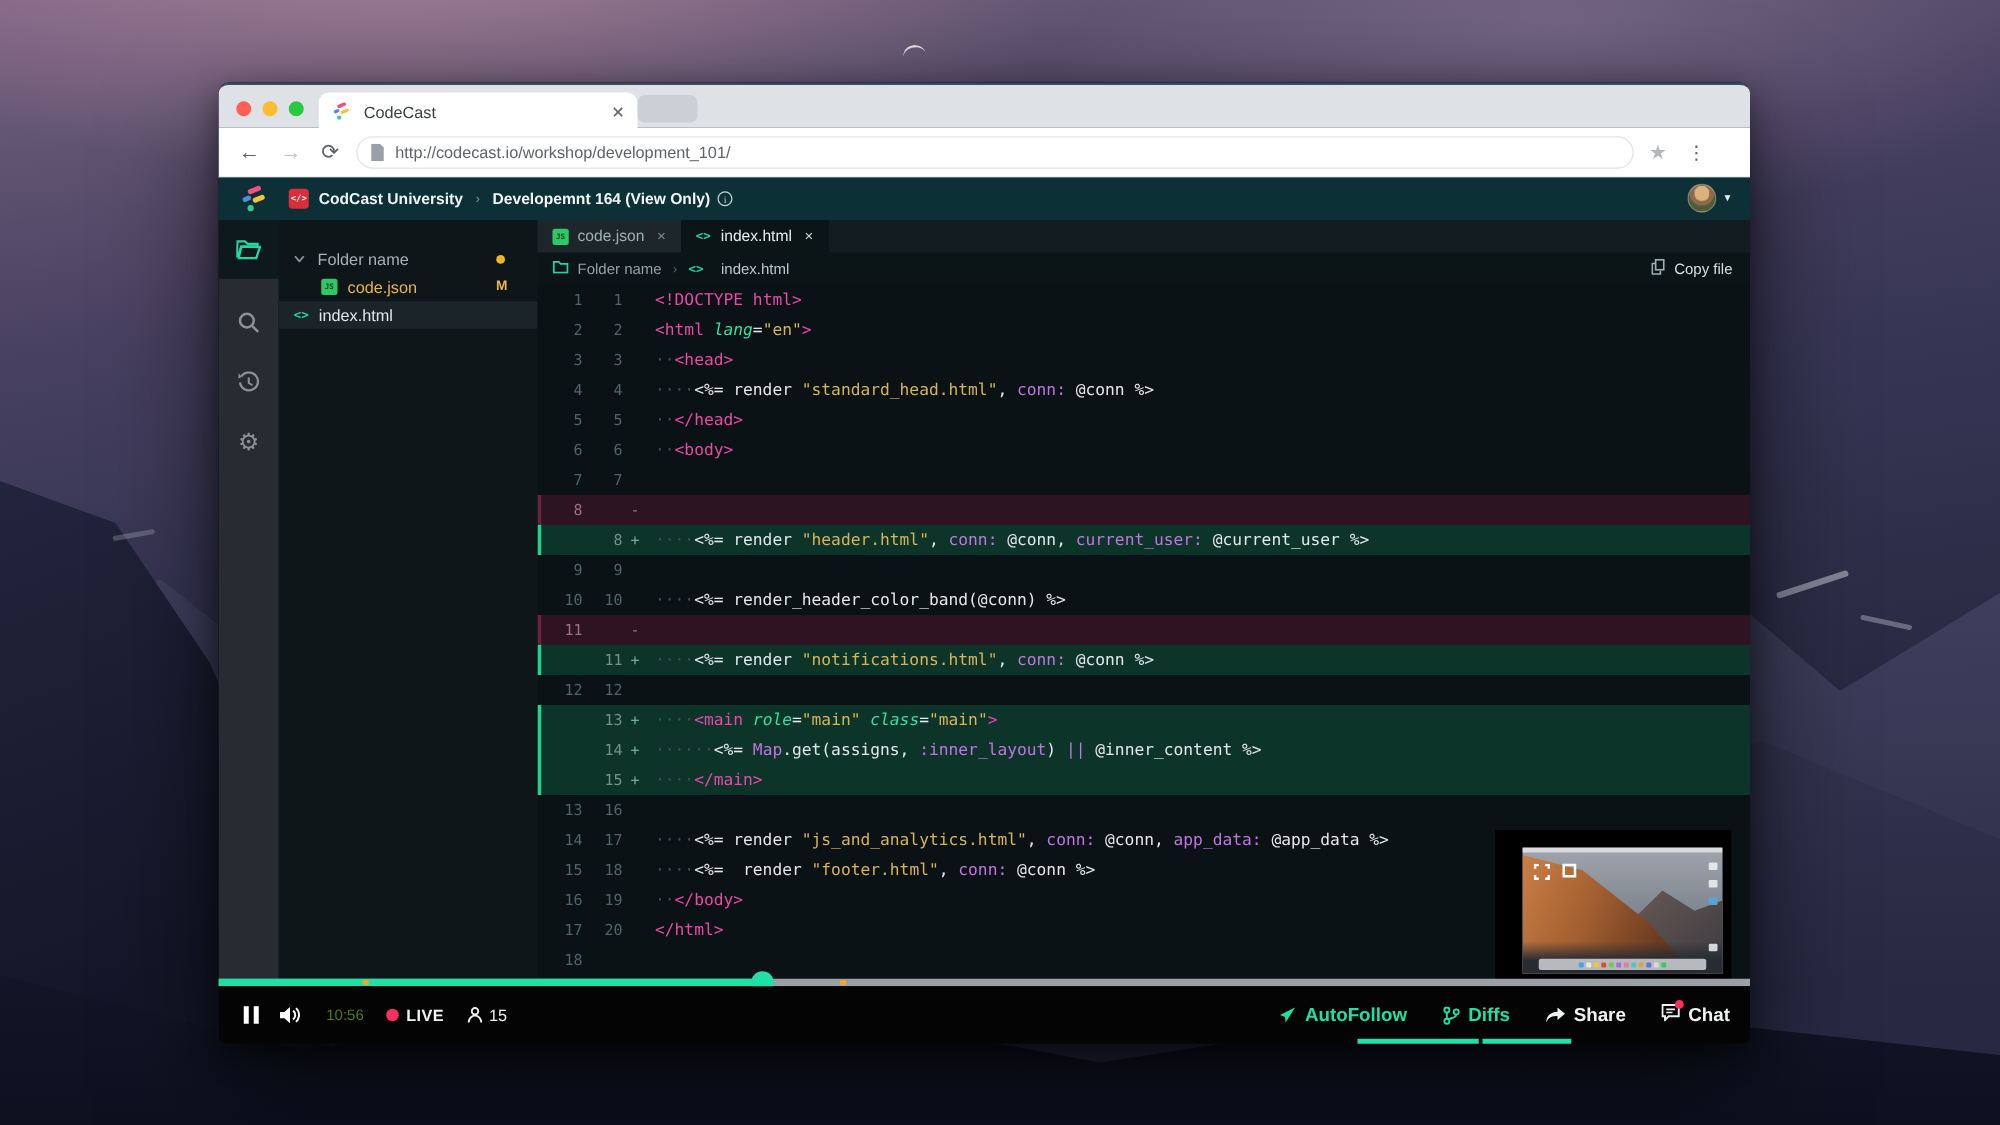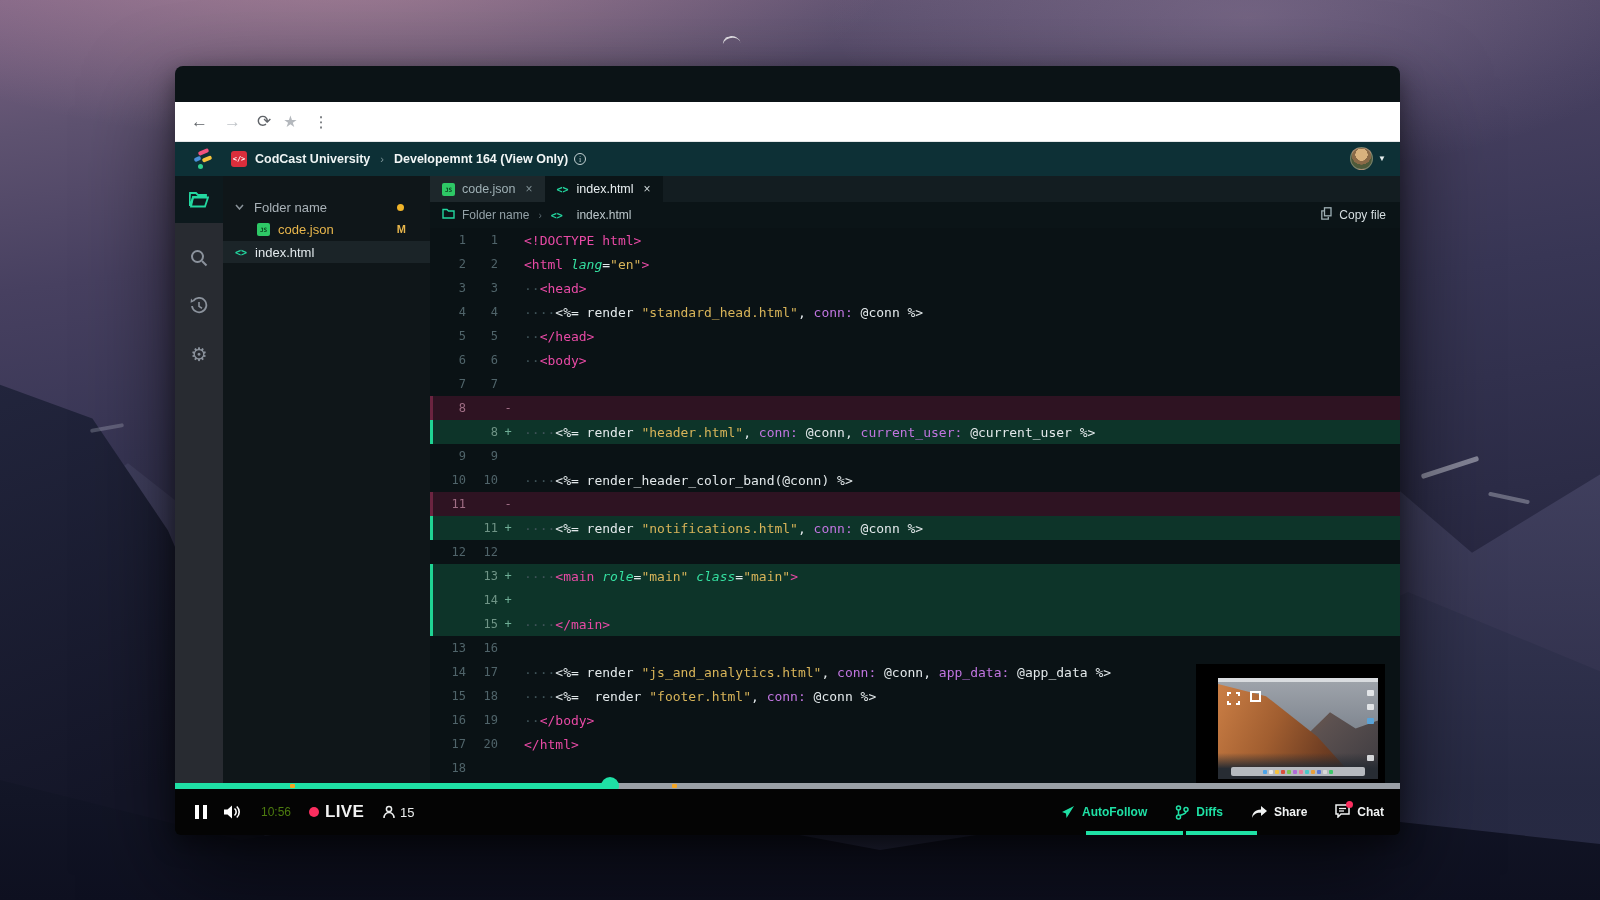--- a/index.html
+++ b/index.html
@@ -148,26 +148,26 @@
   .progress { position:absolute; left:0; top:717px; right:0; height:6px; background:#9aa0a6; }
   .prog-fill { position:absolute; left:0; top:0; height:6px; background:#1fe0a5; }
   .playhead { position:absolute; top:-6px; width:18px; height:18px; border-radius:50%; background:#1fe0a5; }
   .prog-marker { position:absolute; top:1px; width:5px; height:4px; background:#f5a623; border-radius:1px; }
   .controls { position:absolute; left:0; top:723px; right:0; height:46px; background:#040404; border-radius:0 0 6px 6px; display:flex; align-items:center; }
   .pause { display:flex; gap:4px; margin-left:20px; }
   .pause i { width:4px; height:14px; background:#fff; display:block; }
   .ctl-time { color:#4d7c0f; font-size:12px; margin-left:20px; }
   .live { display:flex; align-items:center; margin-left:18px; }
   .live-dot { width:10px; height:10px; border-radius:50%; background:#fb2e5f; margin-right:6px; }
-  .live-label { color:#f2f2f2; font-size:17px; font-weight:bold; letter-spacing:.3px; }
+  .live-label { color:#f2f2f2; font-size:13px; font-weight:bold; letter-spacing:.3px; }
   .viewers { display:flex; align-items:center; margin-left:18px; color:#eceeee; font-size:13px; }
   .viewers svg { margin-right:4px; }
   .vol { margin-left:16px; display:flex; align-items:center; }
   .rbtns { position:absolute; right:16px; top:0; height:46px; display:flex; align-items:center; gap:28px; }
-  .rbtn { display:flex; align-items:center; gap:7px; font-size:12px; font-weight:bold; }
+  .rbtn { display:flex; align-items:center; gap:7px; font-size:15px; font-weight:bold; }
   .rbtn.teal { color:#1fe0a5; }
   .rbtn.white { color:#f0f2f2; }
   .chat-ic-wrap { position:relative; }
   .chat-dot { position:absolute; right:-3px; top:-3px; width:7px; height:7px; border-radius:50%; background:#fb2e5f; }
   .underline { position:absolute; top:765px; height:4px; background:#1fe0a5; }
   .u1 { left:911px; width:97px; }
   .u2 { left:1011px; width:71px; }
 
   .scribble { position:absolute; left:722px; top:36px; width:18px; height:10px; border-top:2px solid rgba(255,255,255,.8); border-radius:50% 60% 0 0/90% 100% 0 0; transform:rotate(-14deg); }
 </style>
@@ -180,25 +180,47 @@
   <div class="mtn-dome"></div>
   <div class="mtn mtn-near"></div>
   <div class="snow s1"></div>
   <div class="snow s2"></div>
   <div class="snow s3"></div>
   <div class="scribble"></div>
 </div>
 
 <div class="window">
 
+  <div class="tabstrip">
+    <span class="traffic t-close"></span>
+    <span class="traffic t-min"></span>
+    <span class="traffic t-zoom"></span>
+    <div class="tab">
+      <span class="logo" style="transform:scale(.68); margin-left:-2px;">
+          <i class="p1"></i>
+          <i class="p2"></i>
+          <i class="p3"></i>
+          <i class="p4"></i>
+        </span>
+      <span class="tab-title">CodeCast</span>
+      <span class="tab-x">✕</span>
+    </div>
+    <div class="ghost-tab"></div>
+  </div>
 
   <div class="toolbar">
     <span class="nav-ic">←</span>
     <span class="nav-ic dis">→</span>
     <span class="nav-ic">⟳</span>
+    <div class="urlbox">
+      <svg width="12" height="14" viewBox="0 0 12 14">
+          <path d="M1 0 h7 l3 3 v11 h-10 z" fill="#9aa0a6"></path>
+        </svg>
+      <span class="url-text">http://codecast.io/workshop/development_101/</span>
+    </div>
     <span class="star">★</span>
     <span class="kebab">⋮</span>
   </div>
 
   <div class="appbar">
     <span class="logo">
         <i class="p1"></i>
         <i class="p2"></i>
         <i class="p3"></i>
         <i class="p4"></i>
@@ -387,20 +409,21 @@
           <div class="code-row add">
             <span class="ln"></span>
             <span class="ln">13</span>
             <span class="sign">+</span>
             <span class="content"><span class="tk-ws">····</span><span class="tk-tag">&lt;main </span><span class="tk-attr">role</span><span class="tk-def">=</span><span class="tk-str">"main"</span><span class="tk-def"> </span><span class="tk-attr">class</span><span class="tk-def">=</span><span class="tk-str">"main"</span><span class="tk-tag">&gt;</span></span>
           </div>
           <div class="code-row add">
             <span class="ln"></span>
             <span class="ln">14</span>
             <span class="sign">+</span>
+            <span class="content"><span class="tk-ws">······</span><span class="tk-def">&lt;%= </span><span class="tk-kw">Map</span><span class="tk-def">.get(assigns, </span><span class="tk-kw">:inner_layout</span><span class="tk-def">) </span><span class="tk-kw">||</span><span class="tk-def"> @inner_content %&gt;</span></span>
           </div>
           <div class="code-row add">
             <span class="ln"></span>
             <span class="ln">15</span>
             <span class="sign">+</span>
             <span class="content"><span class="tk-ws">····</span><span class="tk-tag">&lt;/main&gt;</span></span>
           </div>
           <div class="code-row normal">
             <span class="ln">13</span>
             <span class="ln">16</span>

